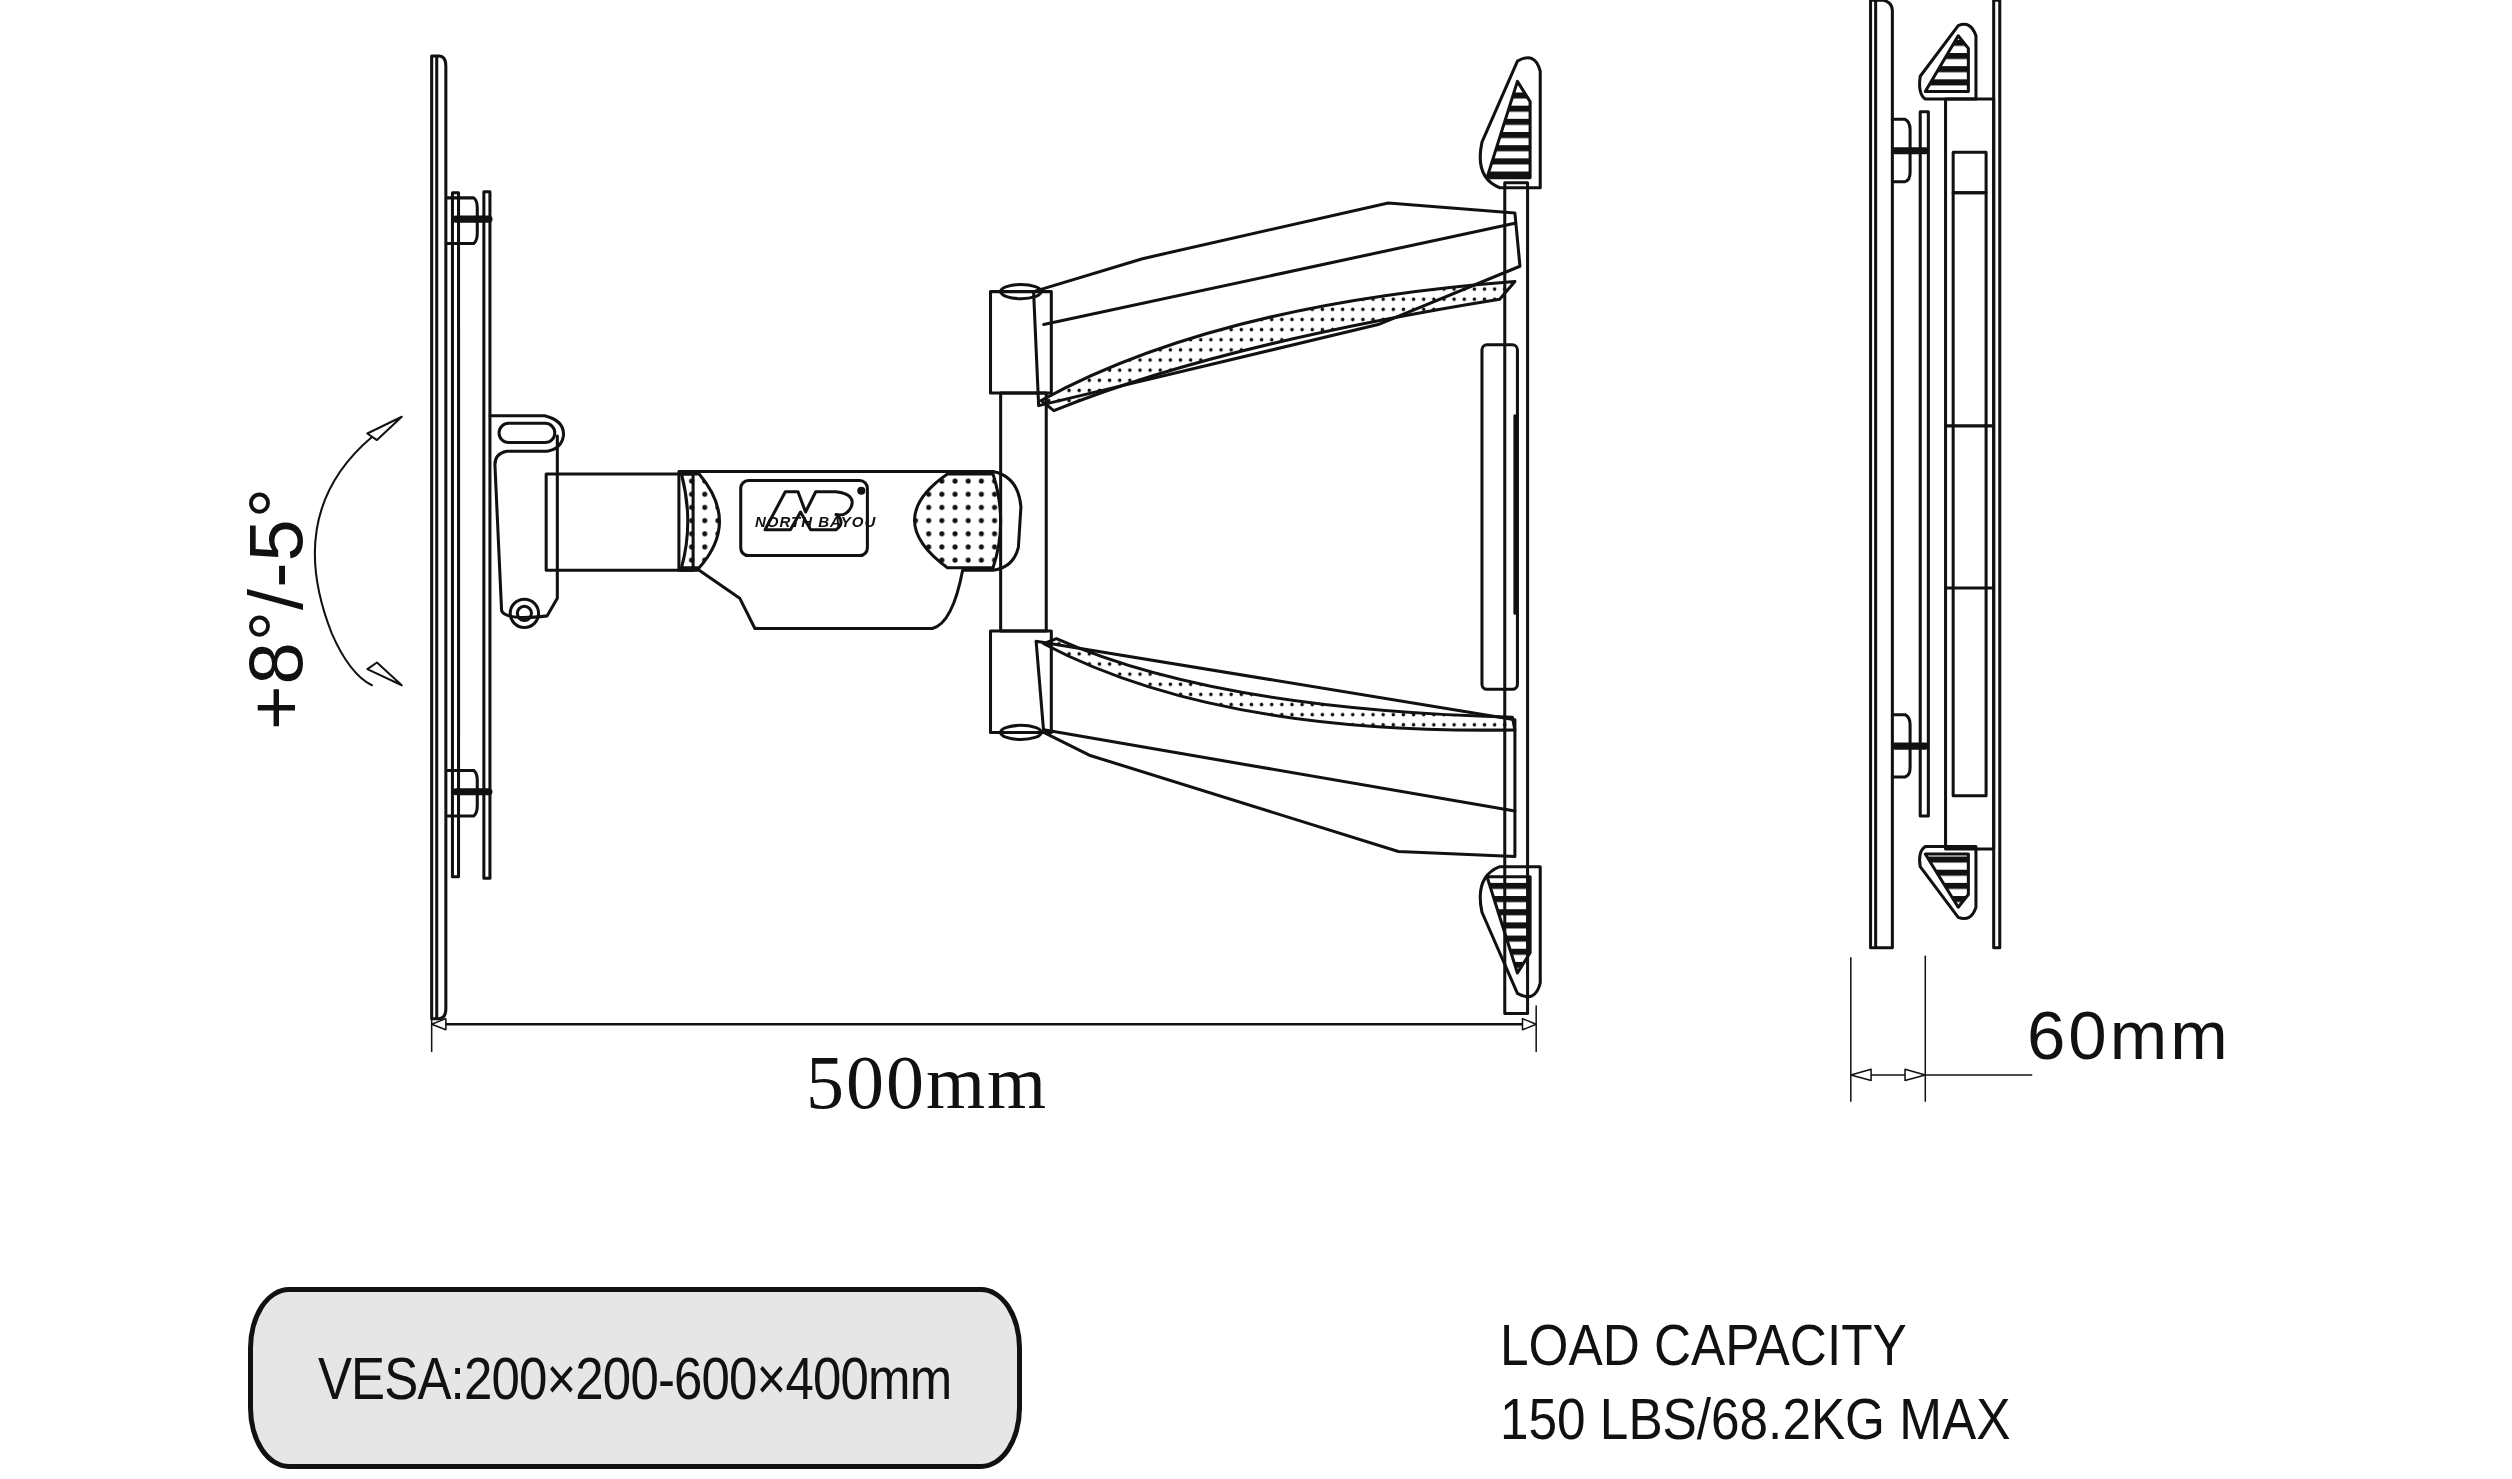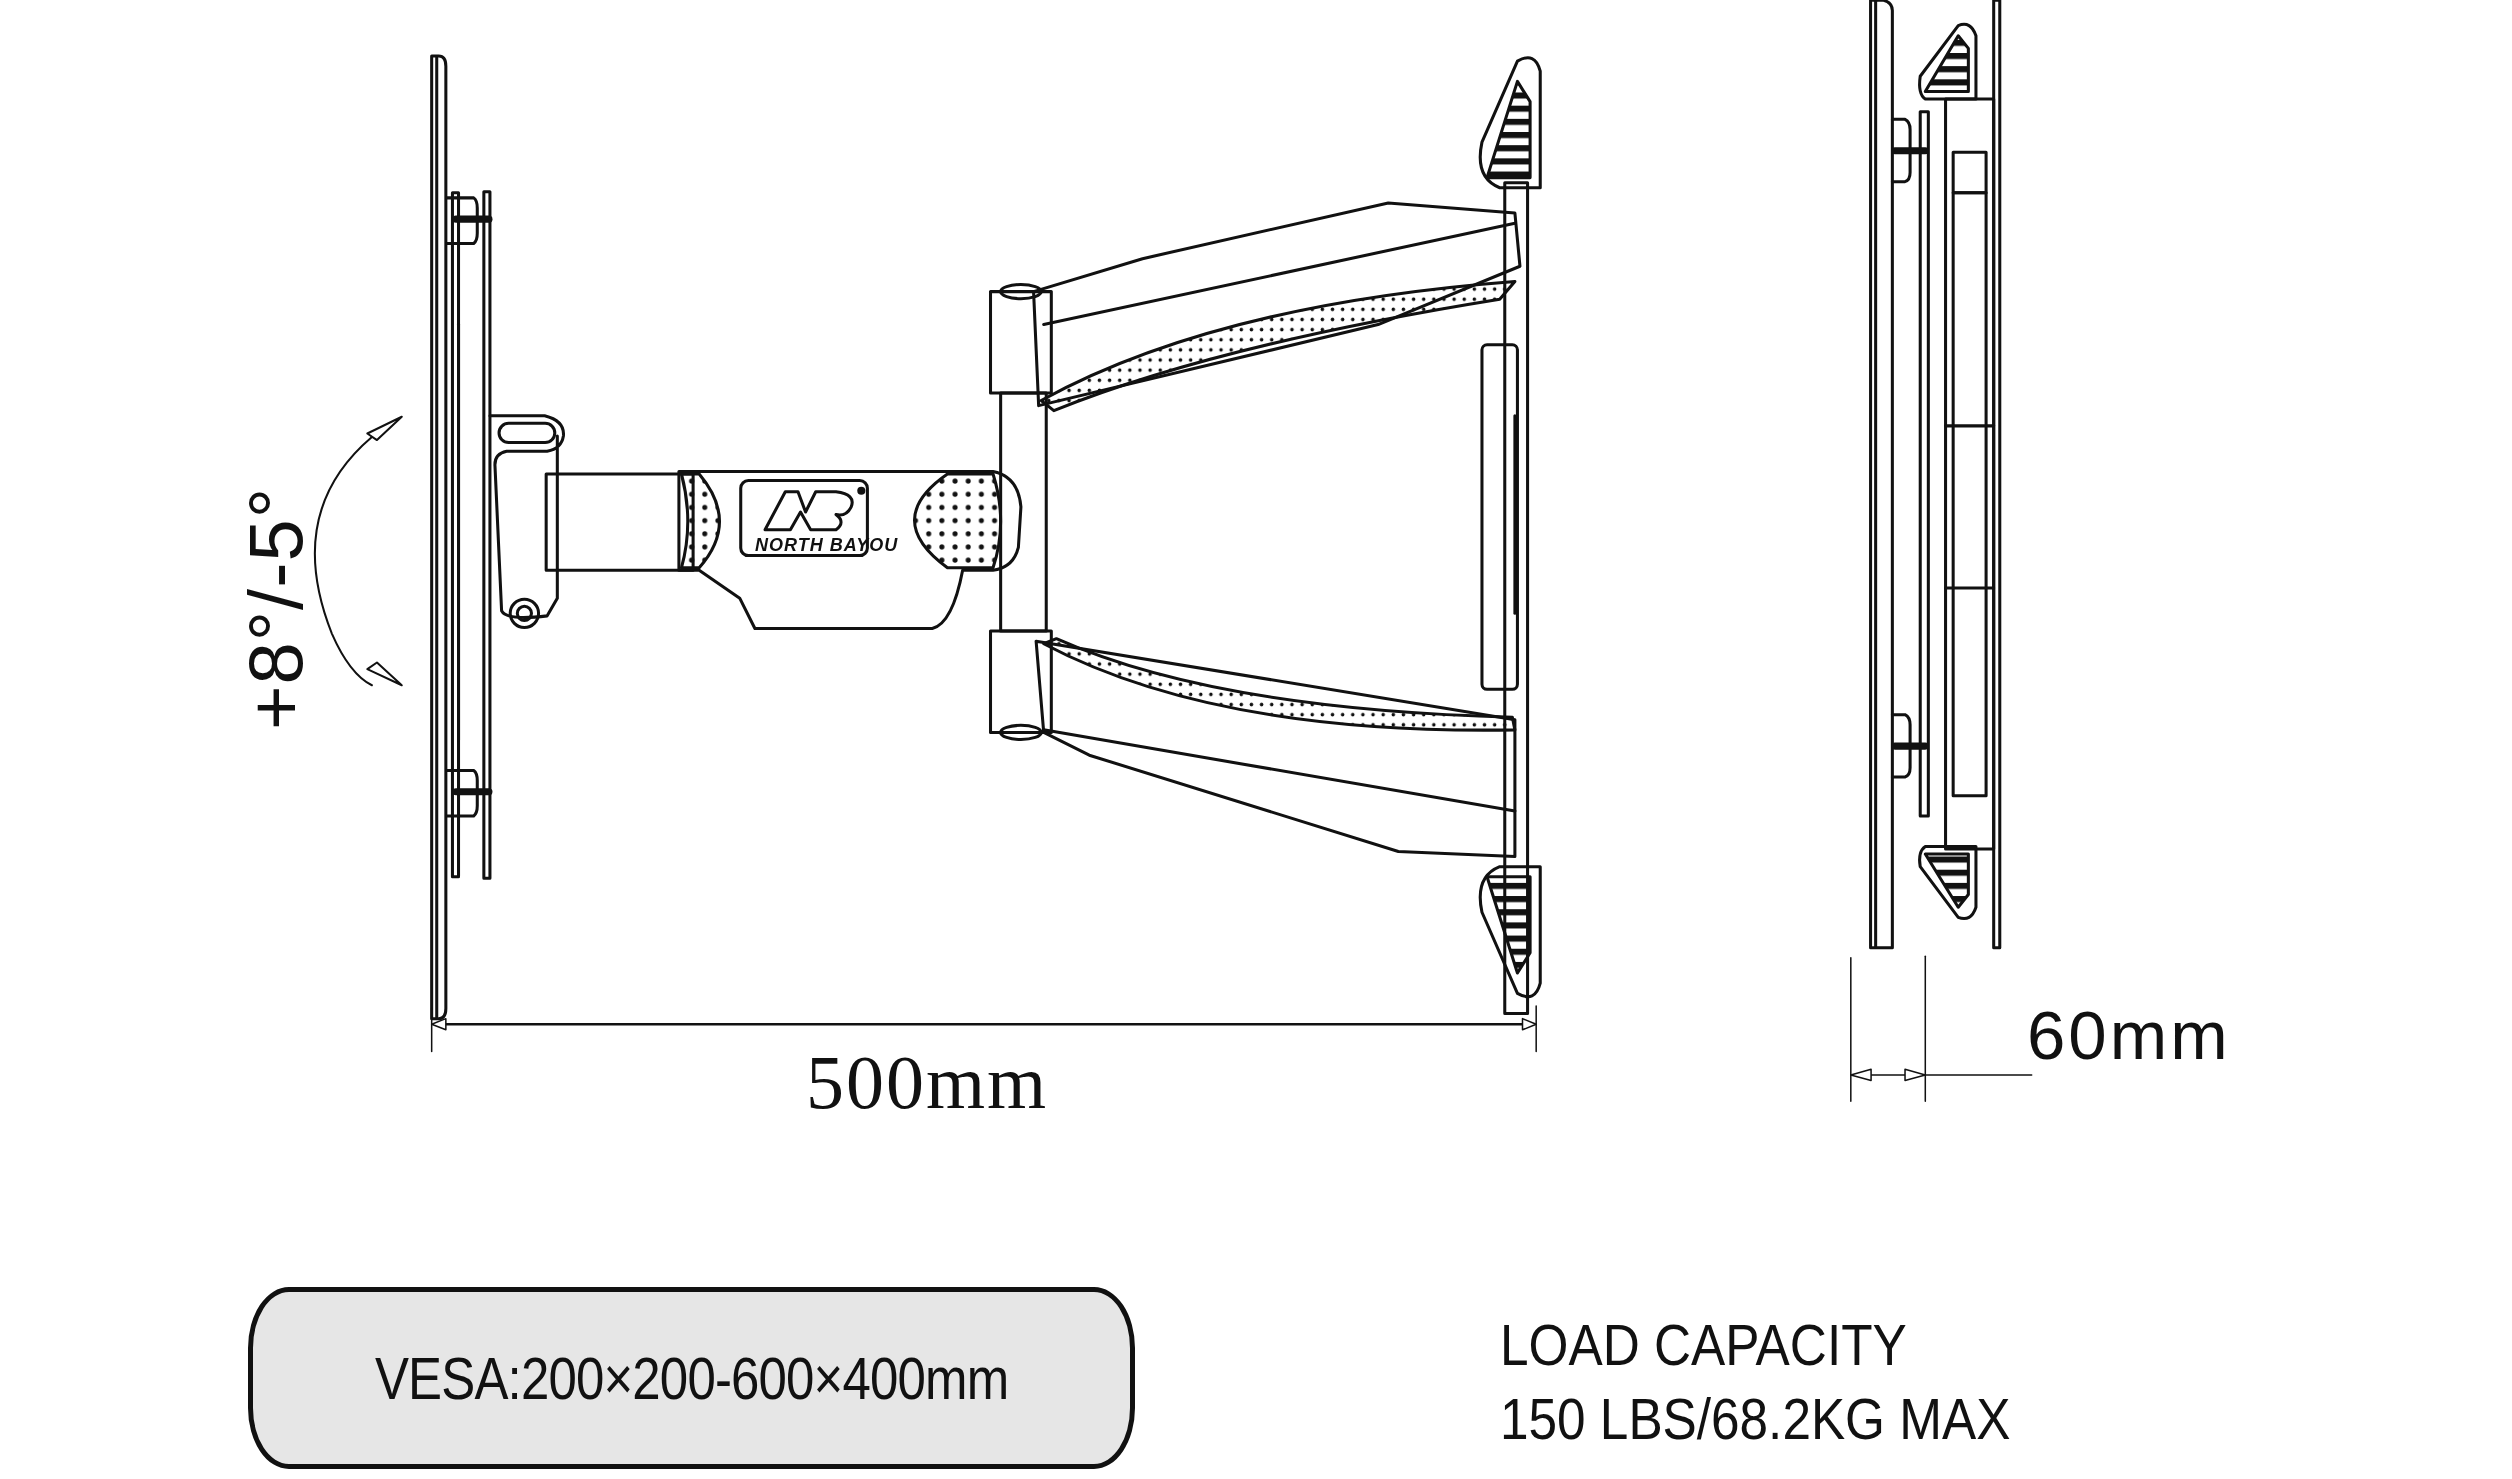--- a/index.html
+++ b/index.html
@@ -2,25 +2,25 @@
 <html style="font-size:8px"><head>
 <meta charset="utf-8">
 <style>
   html, body { margin: 0; padding: 0; background: #ffffff; }
   body { width: 2512px; height: 1480px; position: relative; overflow: hidden; font-family: "Liberation Sans", sans-serif; color: #111; }
   svg.drawing { position: absolute; left: 0; top: 0; }
   .lbl { position: absolute; color: #111; font-family: "Liberation Sans", sans-serif; white-space: nowrap; line-height: 1; }
   .tilt-label { left: 238px; top: 730px; font-size: 76px; transform-origin: 0 0; transform: rotate(-90deg); letter-spacing: 1px; }
   .width-label { left: 806px; top: 1044px; font-size: 76px; letter-spacing: 2px; font-family: Liberation Serif, serif; }
   .depth-label { left: 2027px; top: 1001px; font-size: 69px; letter-spacing: 3px; }
-  .vesa-box { position: absolute; left: 248px; top: 1287px; width: 887px; height: 182px; background: #e6e6e6; border: 5px solid #111; border-radius: 41px / 61px; box-sizing: border-box; display: flex; align-items: center; justify-content: center; }
+  .vesa-box { position: absolute; left: 248px; top: 1287px; width: 774px; height: 182px; background: #e6e6e6; border: 5px solid #111; border-radius: 41px / 61px; box-sizing: border-box; display: flex; align-items: center; justify-content: center; }
   .vesa-text { font-size: 60px; transform: scaleX(0.85); letter-spacing: -1px; }
   .load-title { left: 1500px; top: 1317px; font-size: 57px; transform: scaleX(0.9); transform-origin: 0 0; }
   .load-value { left: 1500px; top: 1391px; font-size: 57px; transform: scaleX(0.9); transform-origin: 0 0; }
-  .logo-text { position: absolute; left: 755px; top: 535px; font-size: 18px; font-weight: bold; font-style: italic; letter-spacing: 1px; }
+  .logo-text { position: absolute; left: 755px; top: 513px; font-size: 15px; font-weight: bold; font-style: italic; letter-spacing: 1px; }
 </style>
 </head>
 <body>
 
 <svg class="drawing" width="2512" height="1480" viewBox="0 0 4958 2920" xmlns="http://www.w3.org/2000/svg" fill="none" stroke="#111" stroke-width="6" stroke-linejoin="round" stroke-linecap="round">
   <defs>
     <pattern id="dots" width="26" height="26" patternUnits="userSpaceOnUse">
       <circle cx="13" cy="13" r="5" fill="#111" stroke="none"></circle>
     </pattern>
     <pattern id="fineDots" width="20" height="20" patternUnits="userSpaceOnUse">

